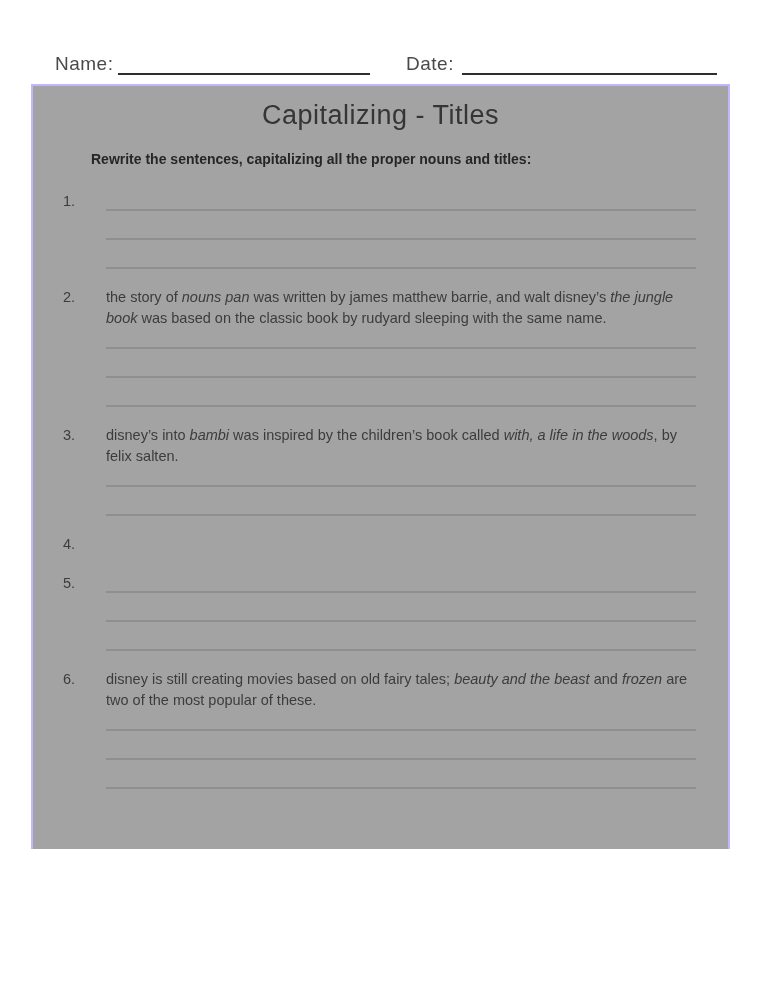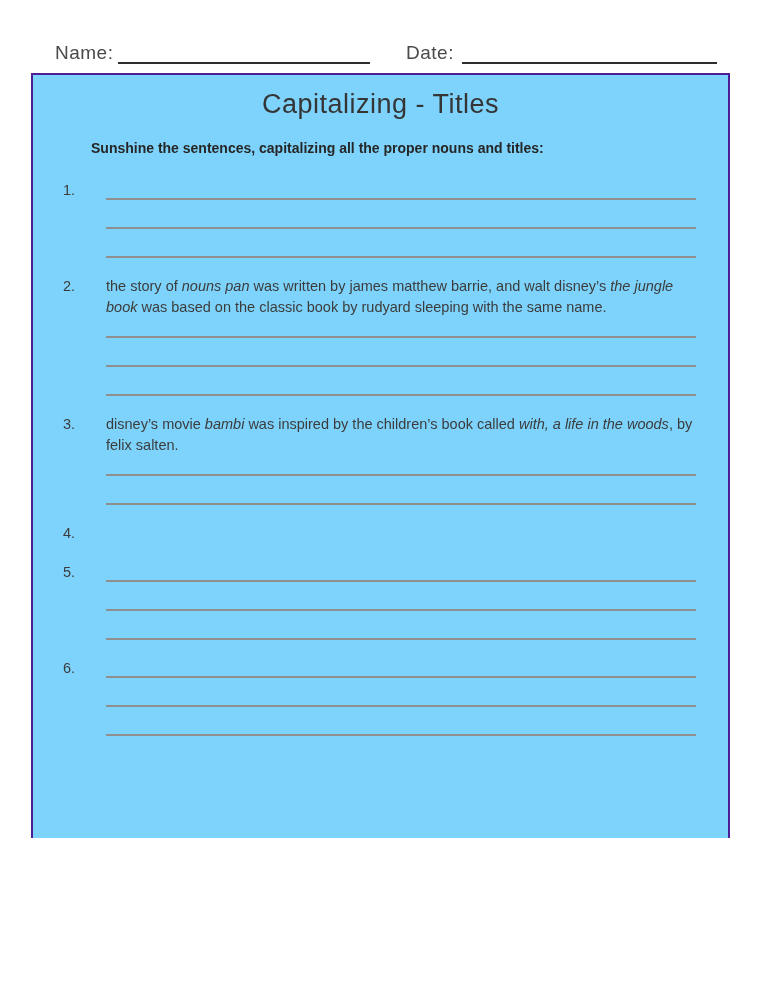--- a/index.html
+++ b/index.html
@@ -1,20 +1,20 @@
 <!DOCTYPE html>
 <html><head>
 <meta charset="utf-8">
 <style>
   * { margin:0; padding:0; box-sizing:border-box; }
   html,body { background:#ffffff; }
   .page {
     position:relative;
     width:768px; height:838px;
-    margin:0 auto;
+    margin:11px auto;
     background:#ffffff;
     font-family:"Liberation Sans", sans-serif;
     color:#3c3c3c;
     overflow:hidden;
   }
   
   .hdr-label {
     position:absolute;
     font-size:19px;
     color:#4a4a4a;
@@ -28,22 +28,22 @@
     height:0;
   }
   .name-line { left:118px; top:62px; width:252px; }
   .date-line { left:462px; top:62px; width:255px; }
 
   
   .sheet {
     position:absolute;
     left:31px; top:73px;
     width:699px; height:887px;
-    border:2px solid #4c1d95;
-    background:#7dd3fc;
+    border:2px solid #c4b5fd;
+    background:#a3a3a3;
   }
   .sheet-title {
     margin-top:14px;
     text-align:center;
     font-size:27px;
     font-weight:400;
     color:#353535;
     letter-spacing:0.5px;
   }
   .instructions {
@@ -94,21 +94,21 @@
 <div class="page">
 
   <span class="hdr-label name-label">Name:</span>
   <span class="hdr-line name-line"></span>
 
   <span class="hdr-label date-label">Date:</span>
   <span class="hdr-line date-line"></span>
 
   <div class="sheet">
     <div class="sheet-title">Capitalizing - Titles</div>
-    <div class="instructions">Sunshine the sentences, capitalizing all the proper nouns and titles:</div>
+    <div class="instructions">Rewrite the sentences, capitalizing all the proper nouns and titles:</div>
     <div class="items">
         <div class="item">
           <div class="item-number">1.</div>
           <div class="item-body">
             <div class="answer-lines">
               <div class="answer-line"></div>
               <div class="answer-line"></div>
               <div class="answer-line"></div>
             </div>
           </div>
@@ -120,21 +120,21 @@
             <div class="answer-lines">
               <div class="answer-line"></div>
               <div class="answer-line"></div>
               <div class="answer-line"></div>
             </div>
           </div>
         </div>
         <div class="item">
           <div class="item-number">3.</div>
           <div class="item-body">
-            <p class="sentence"><span>disney’s movie </span><em>bambi</em><span> was inspired by the children’s book called </span><em>with, a life in the woods</em><span>, by felix salten.</span></p>
+            <p class="sentence"><span>disney’s into </span><em>bambi</em><span> was inspired by the children’s book called </span><em>with, a life in the woods</em><span>, by felix salten.</span></p>
             <div class="answer-lines">
               <div class="answer-line"></div>
               <div class="answer-line"></div>
             </div>
           </div>
         </div>
         <div class="item">
           <div class="item-number">4.</div>
         </div>
         <div class="item">
@@ -143,20 +143,21 @@
             <div class="answer-lines">
               <div class="answer-line"></div>
               <div class="answer-line"></div>
               <div class="answer-line"></div>
             </div>
           </div>
         </div>
         <div class="item">
           <div class="item-number">6.</div>
           <div class="item-body">
+            <p class="sentence"><span>disney is still creating movies based on old fairy tales; </span><em>beauty and the beast</em><span> and </span><em>frozen</em><span> are two of the most popular of these.</span></p>
             <div class="answer-lines">
               <div class="answer-line"></div>
               <div class="answer-line"></div>
               <div class="answer-line"></div>
             </div>
           </div>
         </div>
       </div>
   </div>
 

